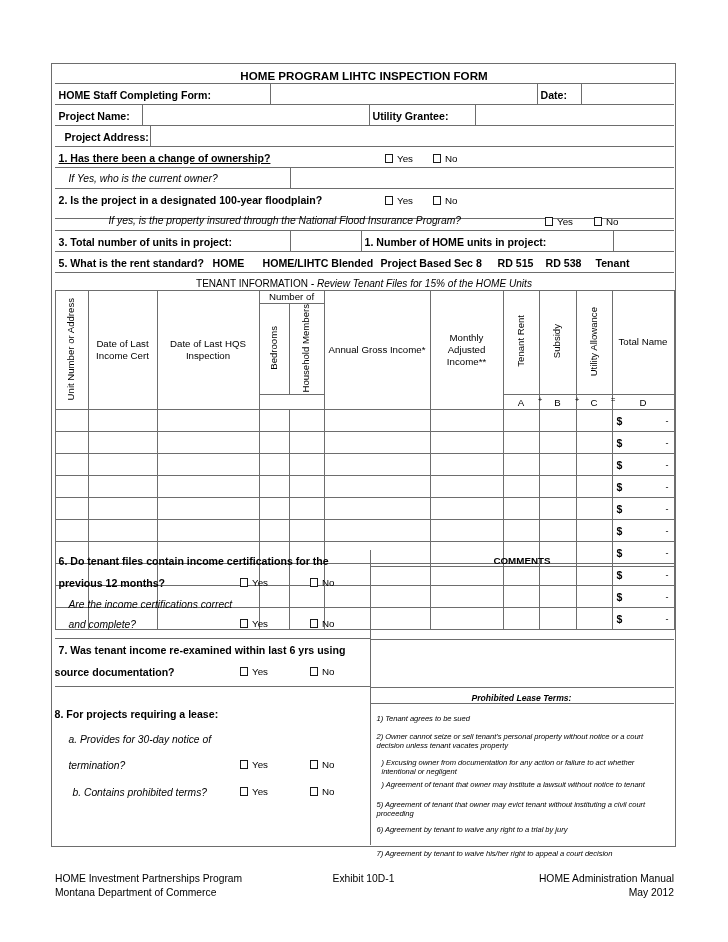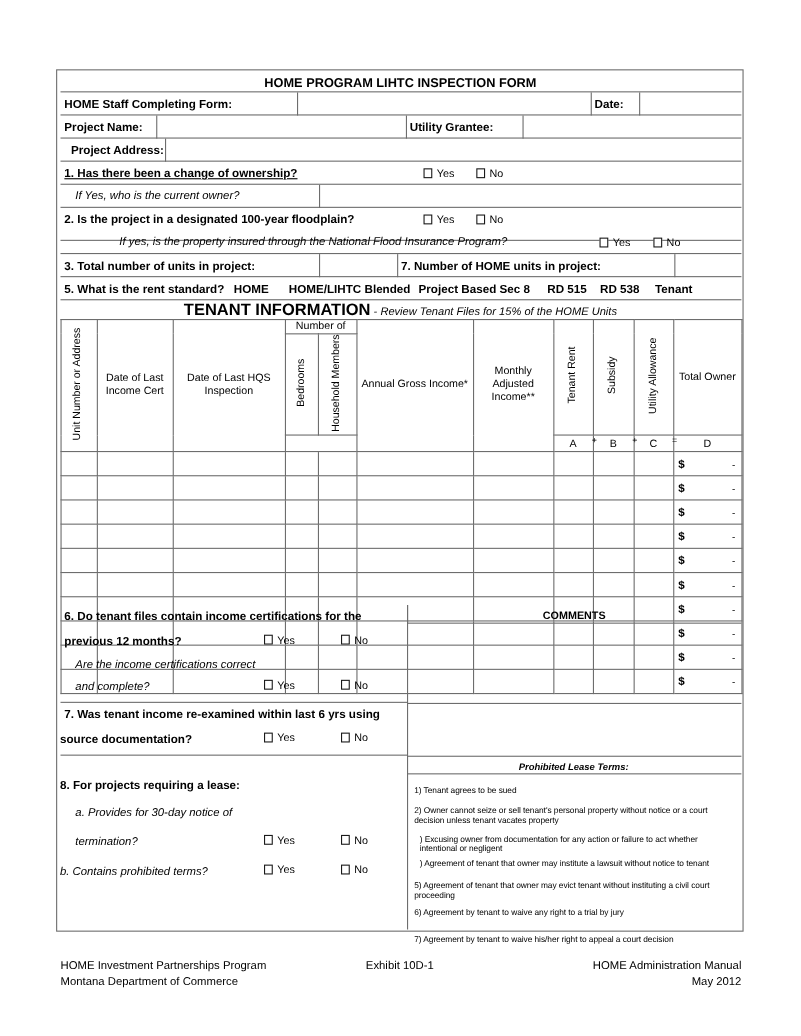--- a/index.html
+++ b/index.html
@@ -133,20 +133,21 @@
   }
   .money-cell .dash {
     position: absolute; right: 5px; top: 50%;
     transform: translateY(-50%);
     font-size: 9px;
   }
 
   .plt-item {
     position: absolute;
     font-size: 7.6px;
+    font-style: italic;
     line-height: 1.2;
     letter-spacing: -0.05px;
   }
 
   
   .footer {
     position: absolute;
     left: 51px; top: 872px;
     width: 625px;
     font-size: 10.3px;
@@ -229,36 +230,36 @@
           <span class="cb"></span><span class="t">No</span>
         </div>
       </div>
 
       <div class="abs" style="left:0;top:164px;width:619px;height:21px;border-bottom:1.3px solid #6d6d6d;box-sizing:border-box;">
         <div class="vline" style="left:235px;top:0;height:21px;"></div>
         <div class="vline" style="left:306px;top:0;height:21px;"></div>
         <div class="vline" style="left:558px;top:0;height:21px;"></div>
         <div class="abs lbl" style="left:4px;top:6px;">3. Total number of units in project:</div>
         <div class="abs" style="left:240px;top:5px;width:62px;font-size:10.3px;"></div>
-        <div class="abs lbl" style="left:310px;top:6px;">7. Number of HOME units in project:</div>
+        <div class="abs lbl" style="left:310px;top:6px;">1. Number of HOME units in project:</div>
         <div class="abs" style="left:563px;top:5px;width:52px;font-size:10.3px;"></div>
       </div>
 
       <div class="abs" style="left:0;top:185px;width:619px;height:21px;border-bottom:1.6px solid #6d6d6d;box-sizing:border-box;">
         <div class="abs lbl" style="left:4px;top:6px;">5. What is the rent standard?</div>
         <div class="abs lbl" style="left:158px;top:6px;">HOME</div>
         <div class="abs lbl" style="left:208px;top:6px;">HOME/LIHTC Blended</div>
         <div class="abs lbl" style="left:326px;top:6px;">Project Based Sec 8</div>
         <div class="abs lbl" style="left:443px;top:6px;">RD 515</div>
         <div class="abs lbl" style="left:491px;top:6px;">RD 538</div>
         <div class="abs lbl" style="left:541px;top:6px;">Tenant</div>
       </div>
 
       <div class="abs" style="left:0;top:206px;width:619px;height:17px;box-sizing:border-box;text-align:center;">
-        <span style="font-size:15px;font-weight:bold;line-height:17px;margin-top:32px;">TENANT INFORMATION</span><span style="font-size:10.1px;font-style:italic;line-height:17px;"> - Review Tenant Files for 15% of the HOME Units</span>
+        <span style="font-size:10px;font-weight:normal;line-height:17px;margin-top:32px;">TENANT INFORMATION</span><span style="font-size:10.1px;font-style:italic;line-height:17px;"> - Review Tenant Files for 15% of the HOME Units</span>
       </div>
 
       <table class="tt" style="left:0;top:223px;width:619px;">
         <colgroup>
           <col style="width:33px">
             <col style="width:69px">
             <col style="width:102px">
           <col style="width:30px">
             <col style="width:35px">
             <col style="width:106px">
@@ -272,21 +273,21 @@
           <tr>
             <td rowspan="3" style="height:54px"><span class="vert">Unit Number or Address</span></td>
             <td rowspan="3"><span class="hdrtxt">Date of Last Income Cert</span></td>
             <td rowspan="3"><span class="hdrtxt">Date of Last HQS Inspection</span></td>
             <td colspan="2" style="height:12px"><span class="hdrtxt">Number of</span></td>
             <td rowspan="3"><span class="hdrtxt">Annual Gross Income*</span></td>
             <td rowspan="3"><span class="hdrtxt">Monthly Adjusted Income**</span></td>
             <td rowspan="2"><span class="vert">Tenant Rent</span></td>
             <td rowspan="2"><span class="vert">Subsidy</span></td>
             <td rowspan="2"><span class="vert">Utility Allowance</span></td>
-            <td rowspan="2"><span class="hdrtxt">Total Owner</span></td>
+            <td rowspan="2"><span class="hdrtxt">Total Name</span></td>
           </tr>
           <tr>
             <td style="height:42px"><span class="vert">Bedrooms</span></td>
             <td><span class="vert">Household Members</span></td>
           </tr>
           <tr>
             <td colspan="2" style="height:14px;border-top:none;border-left:none;border-right:none;"></td>
             <td style="position:relative">
               <span>A</span>
               <span style="position:absolute;right:-4px;top:0;font-size:8px;">+</span>
@@ -482,21 +483,21 @@
       <div class="abs" style="left:0;top:620px;width:315px;height:158px;box-sizing:border-box;">
         <div class="abs lbl" style="left:0px;top:22px;">8. For projects requiring a lease:</div>
         <div class="abs lbl-it" style="left:14px;top:48px;">a. Provides for 30-day notice of</div>
         <div class="abs lbl-it" style="left:14px;top:74px;">termination?</div>
         <div class="cbwrap" style="left:185px;top:72px;">
           <span class="cb"></span><span class="t">Yes</span>
         </div>
         <div class="cbwrap" style="left:255px;top:72px;">
           <span class="cb"></span><span class="t">No</span>
         </div>
-        <div class="abs lbl-it" style="left:0;top:101px;">b. Contains prohibited terms?</div>
+        <div class="abs lbl-it" style="left:18px;top:101px;">b. Contains prohibited terms?</div>
         <div class="cbwrap" style="left:185px;top:99px;">
           <span class="cb"></span><span class="t">Yes</span>
         </div>
         <div class="cbwrap" style="left:255px;top:99px;">
           <span class="cb"></span><span class="t">No</span>
         </div>
       </div>
 
       <div class="abs" style="left:318px;top:637px;width:299px;height:141px;">
         <div class="plt-item" style="left:4px;top:10px;width:292px;">1)  Tenant agrees to be sued</div>

